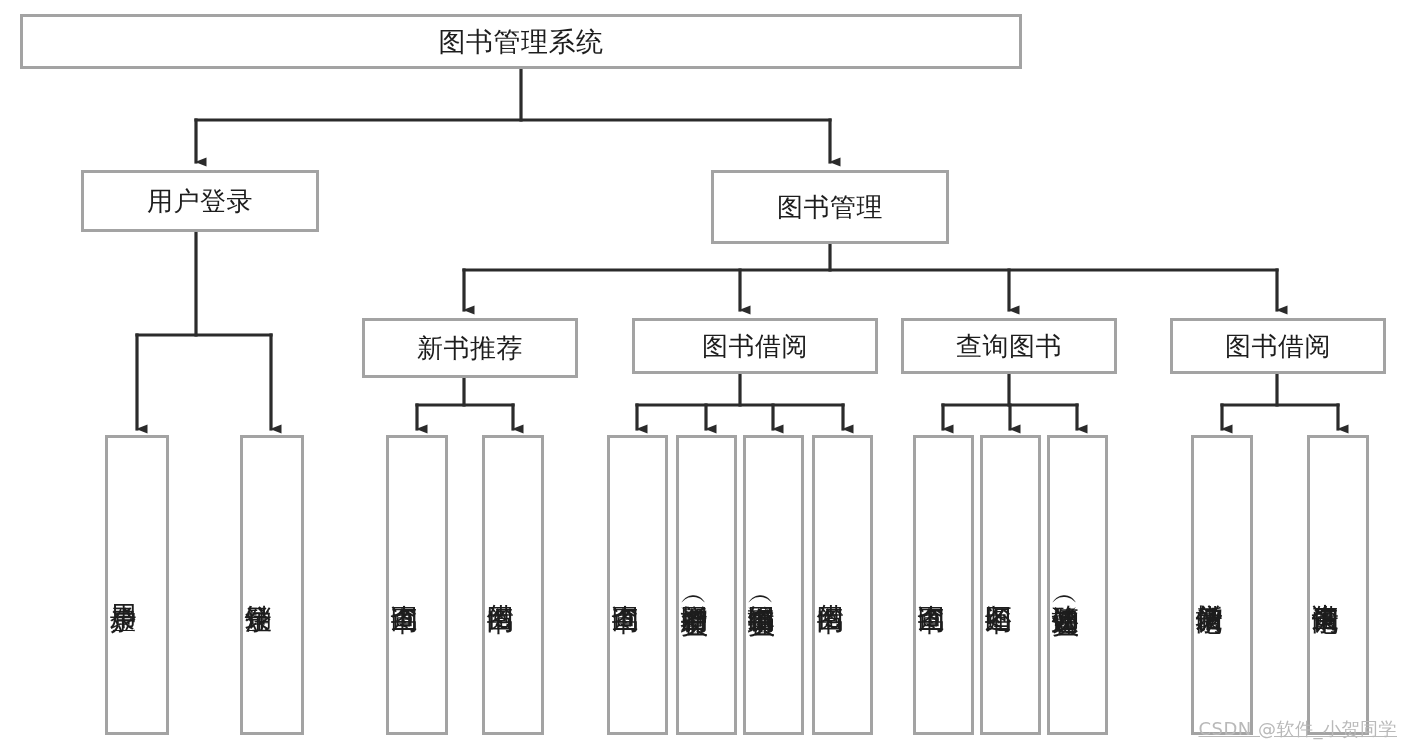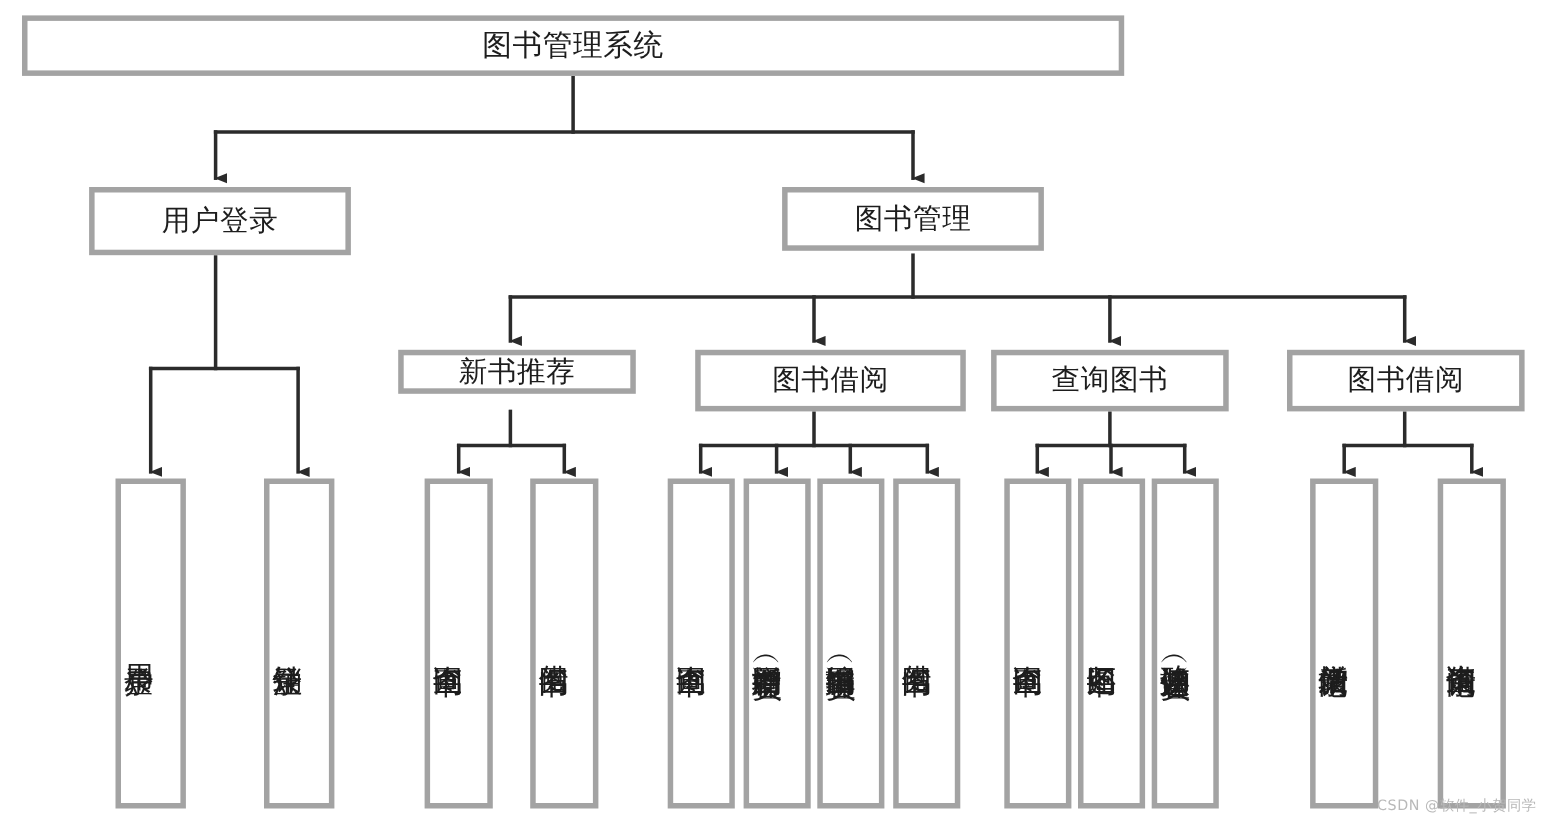--- a/index.html
+++ b/index.html
@@ -22,21 +22,21 @@
     position: absolute;
     left: 0;
     top: 0;
     width: 1405px;
     height: 747px;
   }
   .node-box {
     position: absolute;
     box-sizing: border-box;
     background: #ffffff;
-    border: 5px solid #a3a3a3;
+    border: 3px solid #a3a3a3;
     display: flex;
     align-items: center;
     justify-content: center;
     overflow: hidden;
   }
   .node-label-h {
     font-size: 26px;
     color: #1d1d1d;
     line-height: 1.1;
     white-space: nowrap;
@@ -67,25 +67,26 @@
   .vtop .node-label-v {
     margin-top: 4px;
   }
   .node-box.vertical {
     flex-direction: column;
   }
   #watermark {
     position: absolute;
     right: 8px;
     bottom: 6px;
-    font-size: 13px;
+    font-size: 18px;
     color: #b9b9b9;
     white-space: nowrap;
     letter-spacing: 0.5px;
     pointer-events: none;
+    text-decoration: underline;
   }
 </style>
 </head>
 <body>
 
 <div id="diagram-root">
 
   <svg id="diagram-svg" viewBox="0 0 1405 747" xmlns="http://www.w3.org/2000/svg">
     <defs>
       <marker id="arrowhead" markerWidth="10" markerHeight="12" refX="4.6" refY="10.5" orient="auto" markerUnits="userSpaceOnUse">
@@ -137,25 +138,25 @@
   </svg>
 
   <div class="node-box" style="left:20px; top:14px; width:1002px; height:55px;">
     <span class="node-label-h title">图书管理系统</span>
   </div>
 
   <div class="node-box" style="left:81px; top:170px; width:238px; height:62px;">
     <span class="node-label-h">用户登录</span>
   </div>
 
-  <div class="node-box" style="left:711px; top:170px; width:238px; height:58px;">
+  <div class="node-box" style="left:711px; top:170px; width:238px; height:74px;">
     <span class="node-label-h">图书管理</span>
   </div>
 
-  <div class="node-box" style="left:362px; top:318px; width:216px; height:40px;">
+  <div class="node-box" style="left:362px; top:318px; width:216px; height:60px;">
     <span class="node-label-h">新书推荐</span>
   </div>
 
   <div class="node-box" style="left:632px; top:318px; width:246px; height:56px;">
     <span class="node-label-h">图书借阅</span>
   </div>
 
   <div class="node-box" style="left:901px; top:318px; width:216px; height:56px;">
     <span class="node-label-h">查询图书</span>
   </div>

